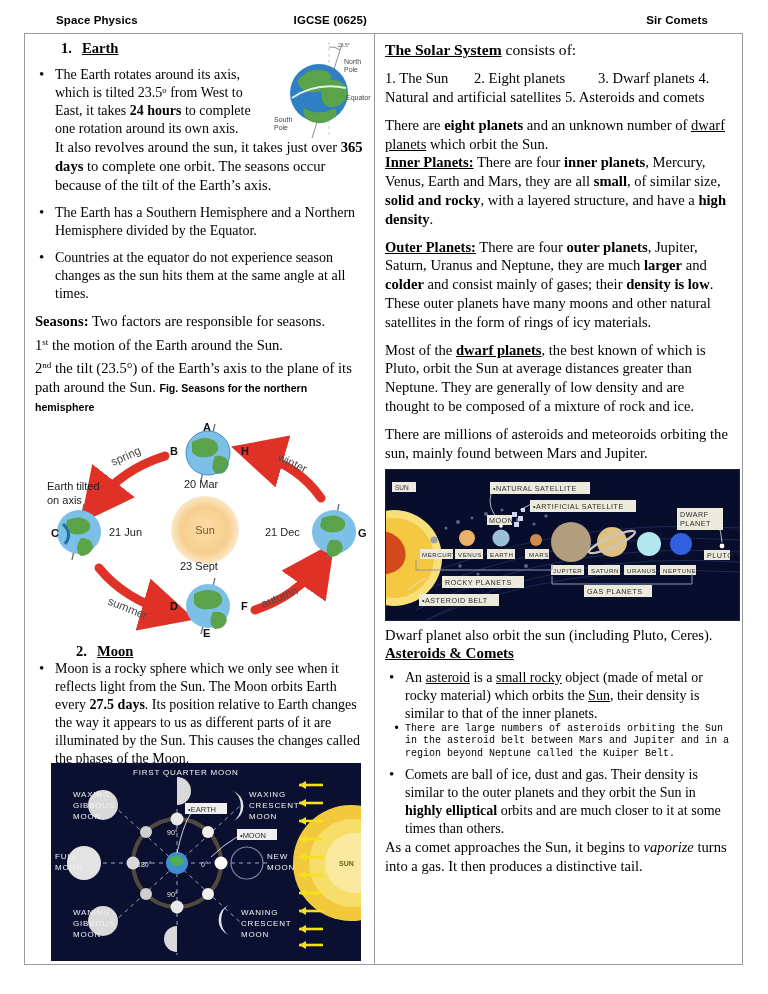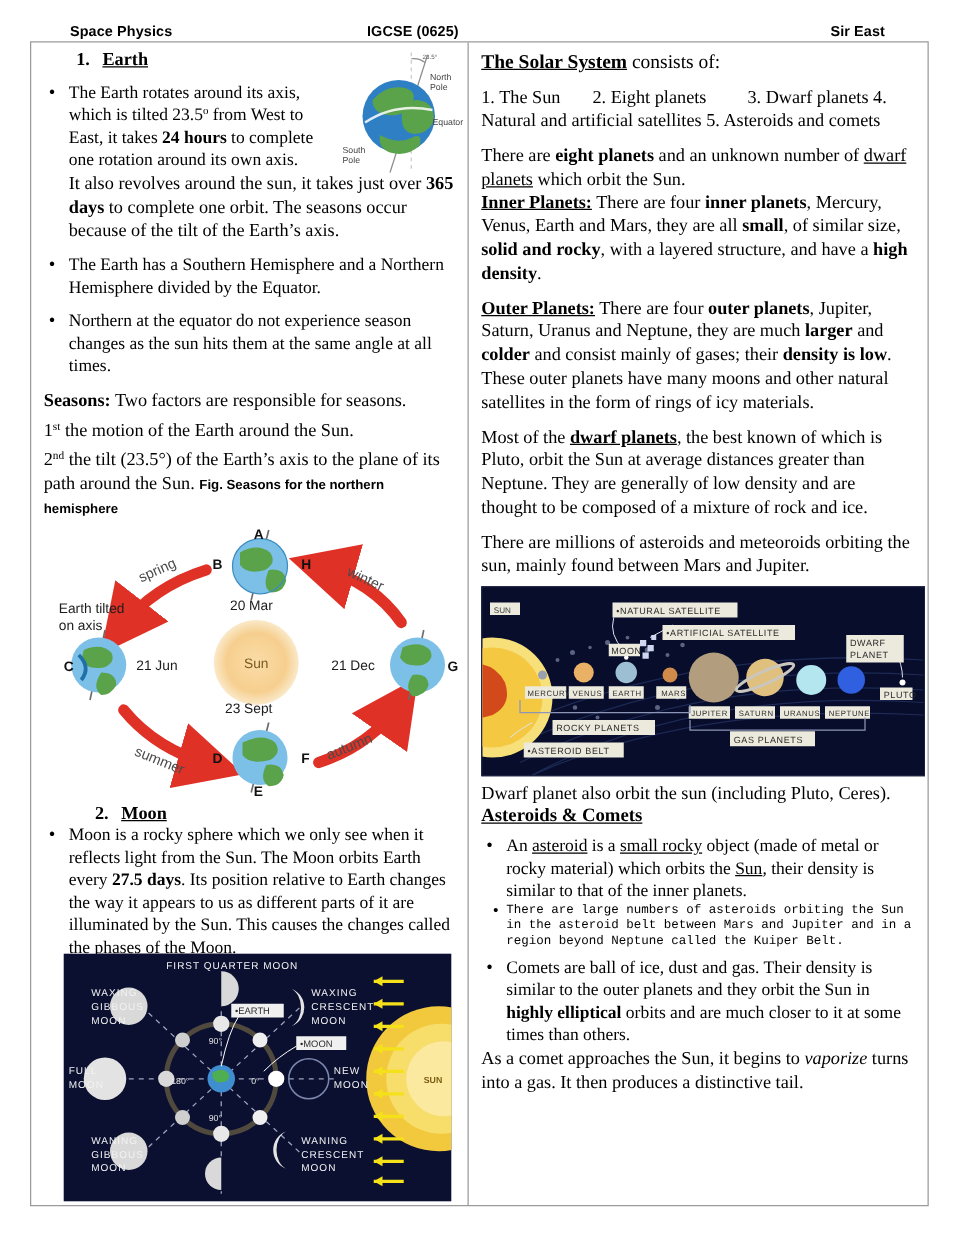--- a/index.html
+++ b/index.html
@@ -7,21 +7,21 @@
     width:768px;height:994px;
     font-family:"Liberation Serif", serif;
     color:#000;
     -webkit-font-smoothing:antialiased;
   }
   .page{position:relative;width:768px;height:994px;overflow:hidden;}
 
   
   .doc-header{
     position:absolute; top:14px; left:56px; width:660px; height:18px;
-    display:flex; align-items:flex-end;
+    display:flex; align-items:flex-start;
     font-family:"Liberation Sans", sans-serif;
     font-size:11.5px; font-weight:bold; letter-spacing:.1px;
   }
   .doc-header .h-left{width:36%;}
   .doc-header .h-mid{width:38%;text-align:left;}
   .doc-header .h-right{flex:1;text-align:right;padding-right:8px;}
 
   
   .tbl{
     position:absolute; left:24px; top:33px; width:719px; height:932px;
@@ -66,21 +66,21 @@
   .solarfig{position:relative;width:355px;height:152px;background:#070d2b;margin-top:6px;border:1px solid #1a2040;box-sizing:border-box;}
 </style>
 </head>
 <body>
 
 <div class="page">
 
   <div class="doc-header">
     <div class="h-left">Space Physics</div>
     <div class="h-mid">IGCSE (0625)</div>
-    <div class="h-right">Sir East</div>
+    <div class="h-right">Sir Comets</div>
   </div>
 
   <div class="tbl">
 
     <div class="col col-left">
 
       <div class="earth-thumb">
         <svg width="100" height="104" viewBox="0 0 100 104">
           <line x1="57" y1="4" x2="57" y2="100" stroke="#c9c9c9" stroke-width="1" stroke-dasharray="3,3"></line>
           <line x1="70" y1="6" x2="40" y2="100" stroke="#8d8d8d" stroke-width="1"></line>
@@ -111,21 +111,21 @@
       <div class="t" style="padding-left:20px;">
         <span>It also revolves around the sun, it takes just over </span><span class="b">365 days</span><span> to complete one orbit. The seasons occur because of the tilt of the Earth’s axis.</span>
       </div>
 
       <div class="gap"></div>
 
       <div class="bul">The Earth has a Southern Hemisphere and a Northern Hemisphere divided by the Equator.</div>
 
       <div class="gap"></div>
 
-      <div class="bul">Northern at the equator do not experience season changes as the sun hits them at the same angle at all times.</div>
+      <div class="bul">Countries at the equator do not experience season changes as the sun hits them at the same angle at all times.</div>
 
       <div class="gap"></div>
 
       <div class="t">
         <span class="b">Seasons:</span><span> Two factors are responsible for seasons.</span>
       </div>
 
       <div class="gap-s"></div>
 
       <div class="t">

